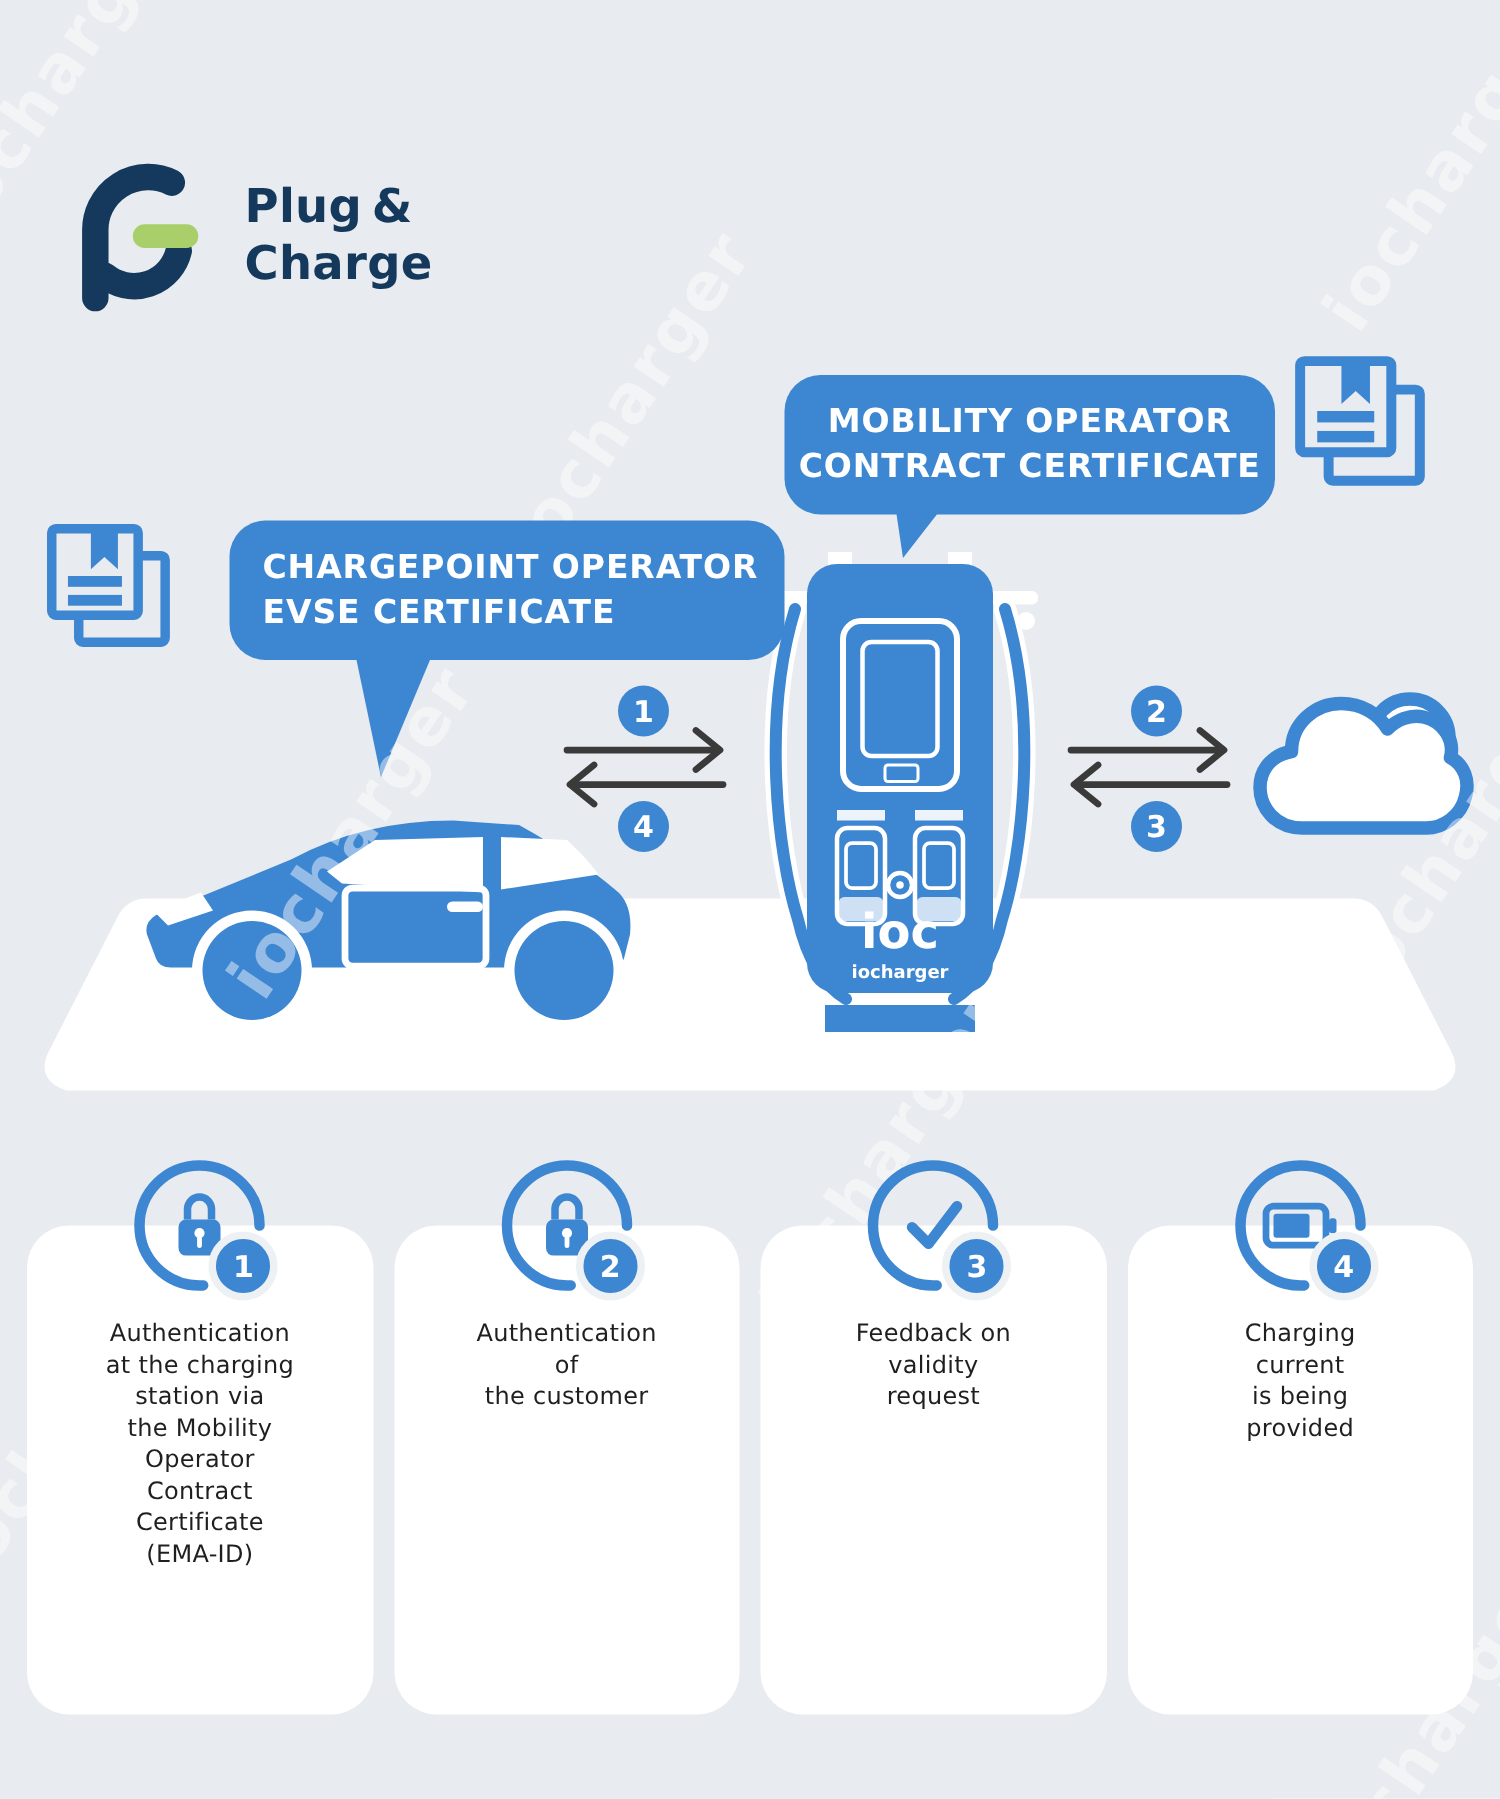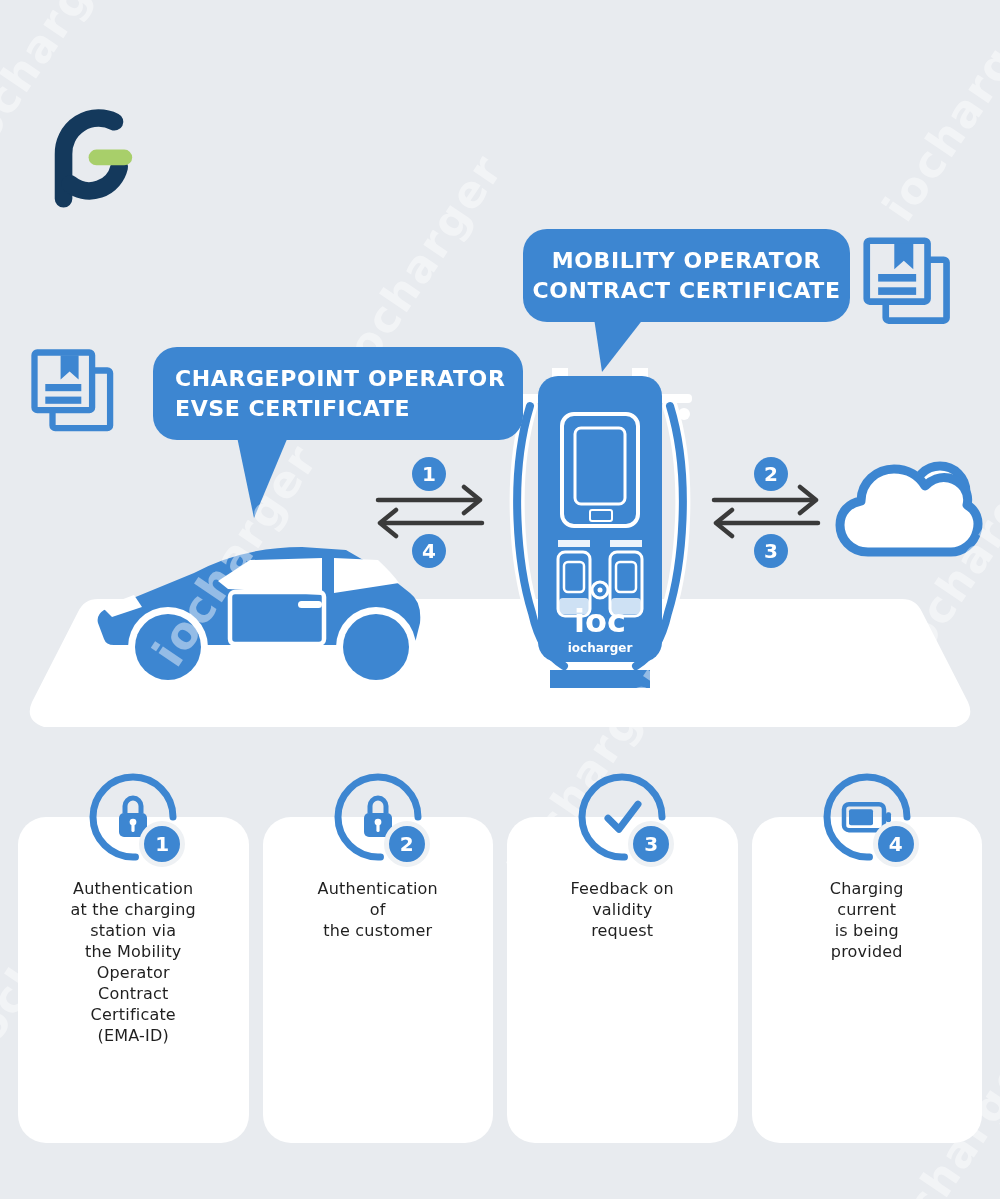--- a/index.html
+++ b/index.html
@@ -18,21 +18,21 @@
   }
   
   .brand{position:absolute;left:45px;top:106px;display:flex;align-items:center;gap:16px;z-index:3;}
   .brand-text{color:#14395c;font-weight:700;font-size:31px;line-height:1.24;letter-spacing:.2px;}
   
   .bubble{
     position:absolute;z-index:3;background:#3d86d1;color:#fff;border-radius:24px;
     font-weight:700;font-size:22px;line-height:1.32;letter-spacing:.6px;
     white-space:pre-line;display:flex;align-items:center;
   }
-  .bubble-mobility{left:523px;top:229px;width:327px;height:93px;justify-content:center;text-align:center;}
+  .bubble-mobility{left:523px;top:250px;width:327px;height:93px;justify-content:center;text-align:center;}
   .bubble-chargepoint{left:133px;top:347px;width:348px;height:93px;padding-left:22px;text-align:left;margin-left:20px;}
   
   .num{
     position:absolute;z-index:3;width:34px;height:34px;border-radius:50%;
     background:#3d86d1;color:#fff;font-weight:700;font-size:20px;
     display:flex;align-items:center;justify-content:center;
   }
   
   .cards{position:absolute;left:18px;top:817px;width:964px;display:flex;gap:14px;z-index:3;}
   .card{
@@ -148,20 +148,24 @@
   <div class="wm" style="left:590px;top:770px;">iocharger</div>
   <div class="wm" style="left:45px;top:945px;">iocharger</div>
   <div class="wm" style="left:960px;top:1150px;">iocharger</div>
 
   <div class="brand">
     <svg width="102" height="102" viewBox="0 0 110 110">
       <path d="M75,17 A38,38 0 0 0 20,52 L20,100" fill="none" stroke="#14395c" stroke-width="19" stroke-linecap="round"></path>
       <path d="M27,84 A33,33 0 0 0 80,66" fill="none" stroke="#14395c" stroke-width="19" stroke-linecap="round"></path>
       <rect x="47" y="47" width="47" height="17" rx="8.5" fill="#a8cf6a"></rect>
     </svg>
+    <div class="brand-text">
+      <div>Plug &amp;</div>
+      <div>Charge</div>
+    </div>
   </div>
 
   <div class="bubble bubble-mobility">MOBILITY OPERATOR
 CONTRACT CERTIFICATE</div>
   <div class="bubble bubble-chargepoint">CHARGEPOINT OPERATOR
 EVSE CERTIFICATE</div>
 
   <div class="num" style="left:412px;top:457px;">1</div>
   <div class="num" style="left:412px;top:534px;">4</div>
   <div class="num" style="left:754px;top:457px;">2</div>

